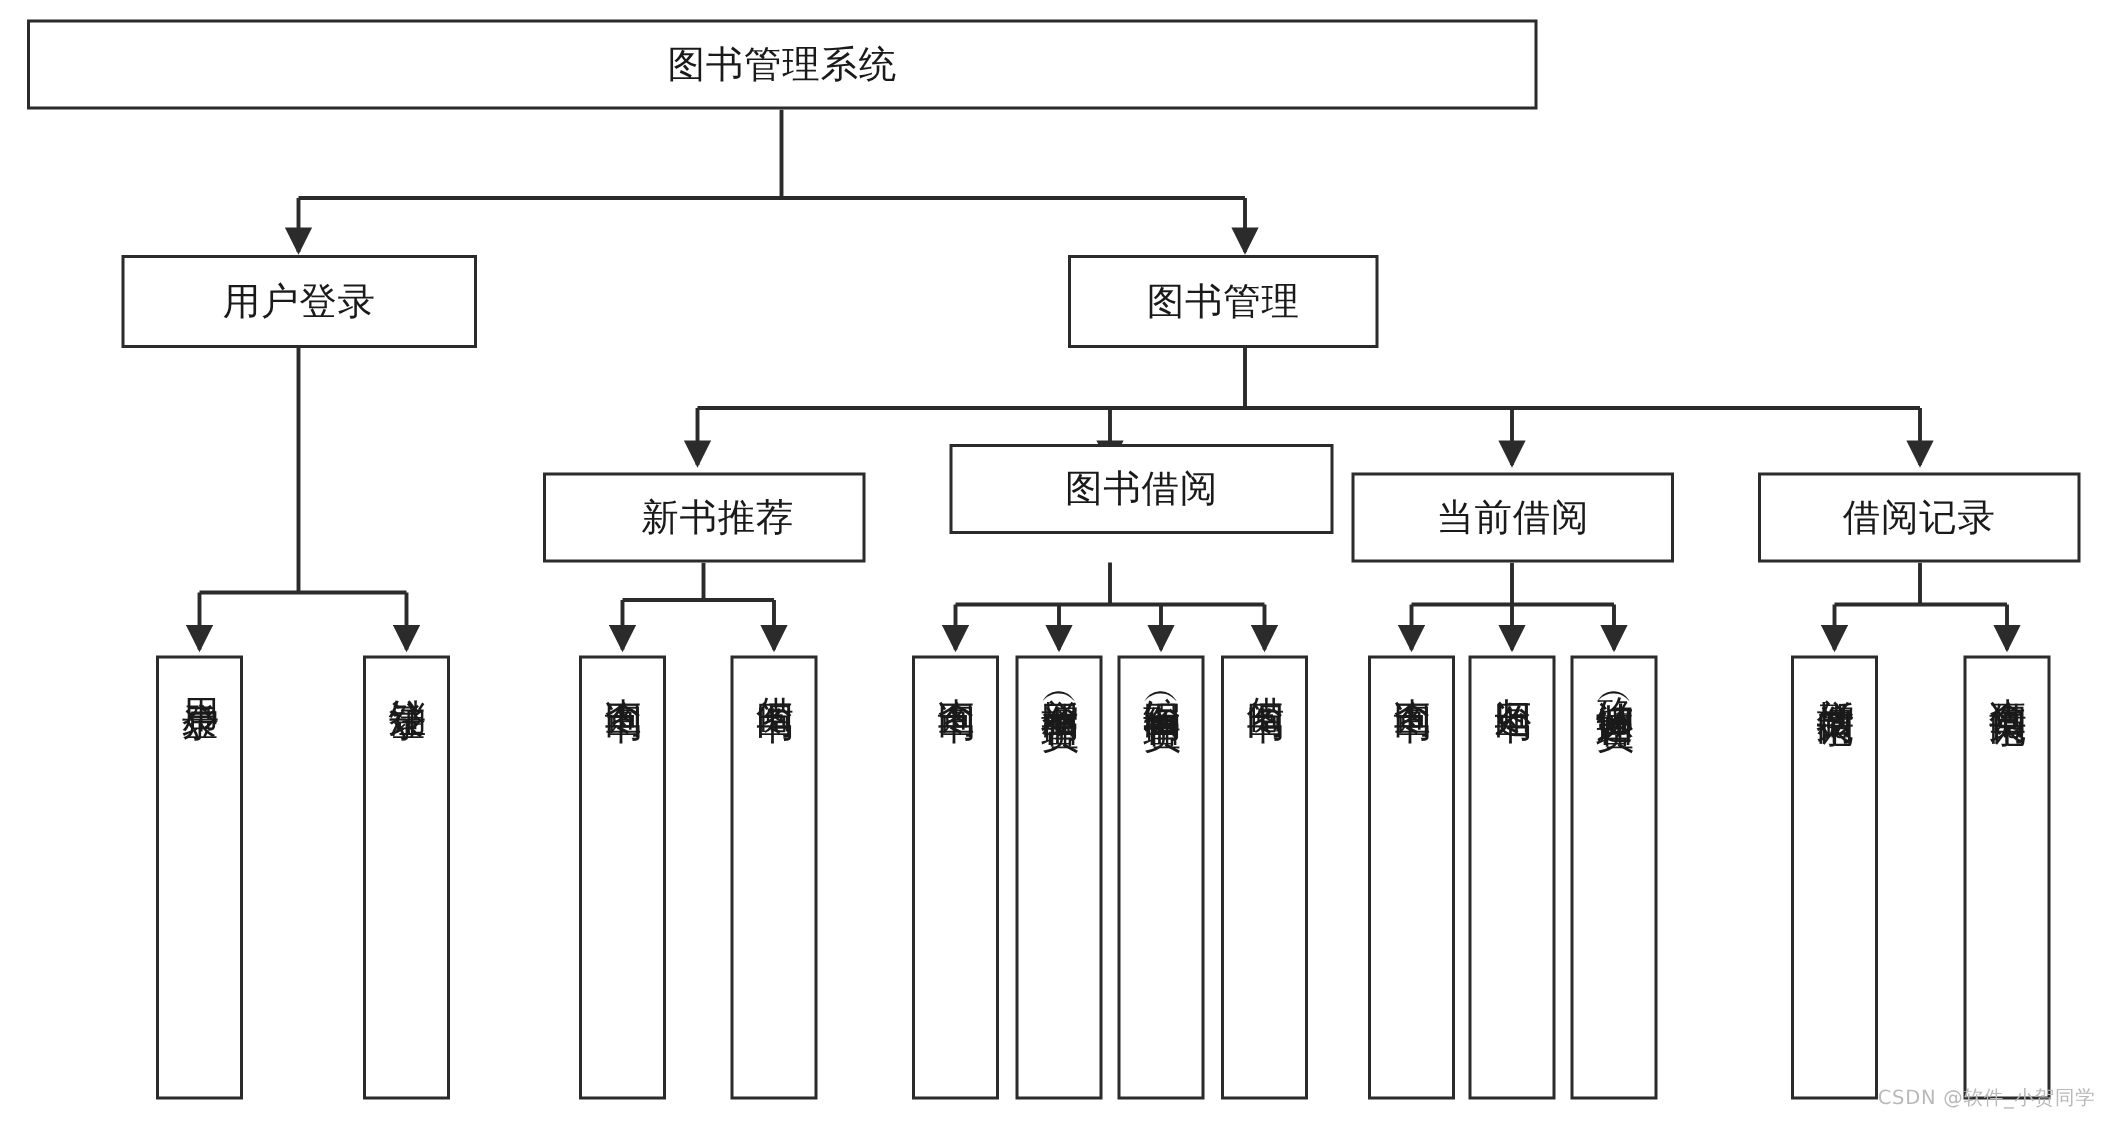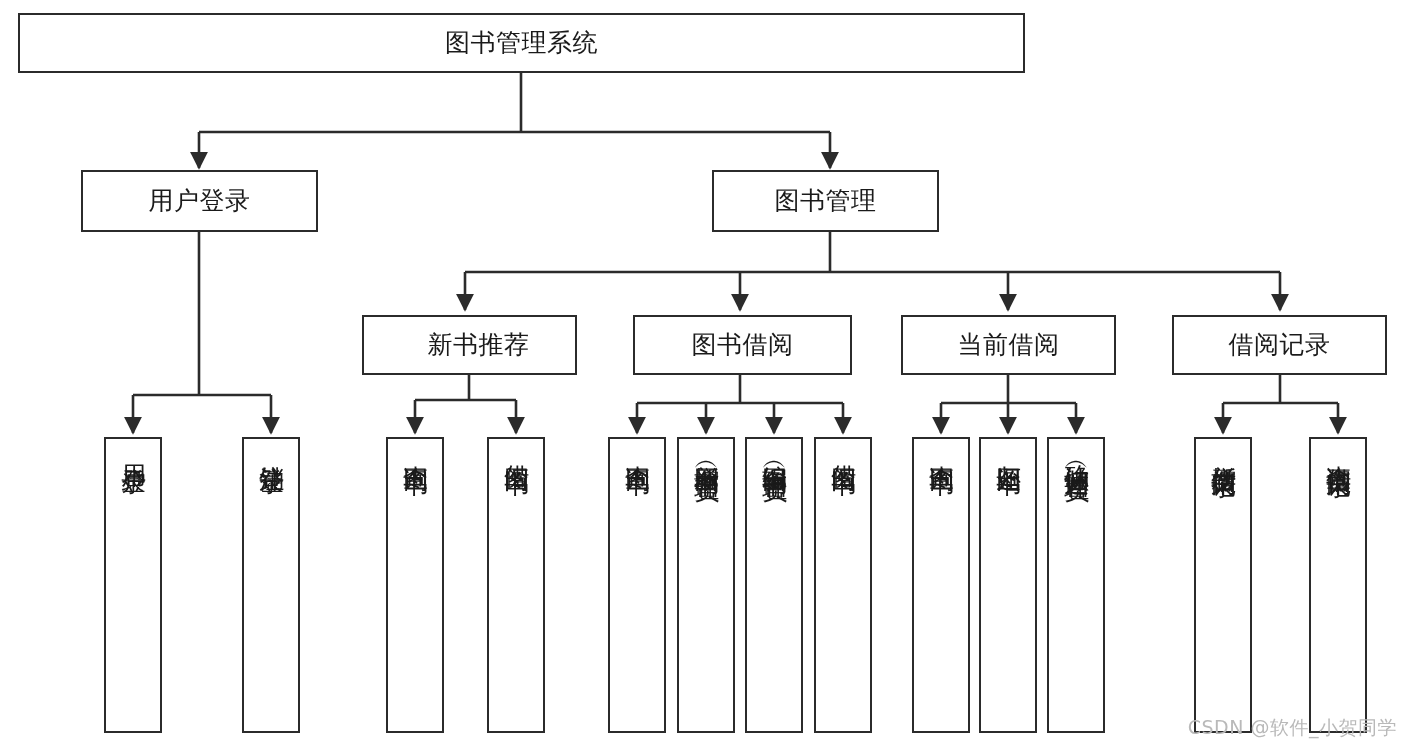--- a/index.html
+++ b/index.html
@@ -62,21 +62,21 @@
     font-size: 25px;
     line-height: 1.05;
     letter-spacing: 2px;
     white-space: nowrap;
     text-align: left;
   }
   .watermark {
     position: absolute;
     right: 8px;
     bottom: 6px;
-    font-size: 19px;
+    font-size: 13px;
     color: #b9b9b9;
     letter-spacing: 0.5px;
     white-space: nowrap;
     font-family: "DejaVu Sans", "Liberation Sans", sans-serif;
   }
 </style>
 </head>
 <body>
 
 <div id="diagram-root">
@@ -131,28 +131,28 @@
     </g>
   </svg>
 
   <div class="node root horiz" style="left:18px; top:13px; width:1007px; height:60px;">
     <span class="node-label">图书管理系统</span>
   </div>
 
   <div class="node horiz" style="left:81px; top:170px; width:237px; height:62px;">
     <span class="node-label">用户登录</span>
   </div>
-  <div class="node horiz" style="left:712px; top:170px; width:227px; height:62px;">
+  <div class="node horiz" style="left:712px; top:170px; width:207px; height:62px;">
     <span class="node-label">图书管理</span>
   </div>
 
   <div class="node horiz" style="left:362px; top:315px; width:215px; height:60px;padding-left:18px;">
     <span class="node-label">新书推荐</span>
   </div>
-  <div class="node horiz" style="left:633px; top:315px; width:219px; height:60px;">
+  <div class="node horiz" style="left:633px; top:296px; width:256px; height:60px;">
     <span class="node-label">图书借阅</span>
   </div>
   <div class="node horiz" style="left:901px; top:315px; width:215px; height:60px;align-items:center;">
     <span class="node-label">当前借阅</span>
   </div>
   <div class="node horiz" style="left:1172px; top:315px; width:215px; height:60px;">
     <span class="node-label">借阅记录</span>
   </div>
 
   <div class="node leaf" style="left:104px; top:437px; width:58px; height:296px;">

